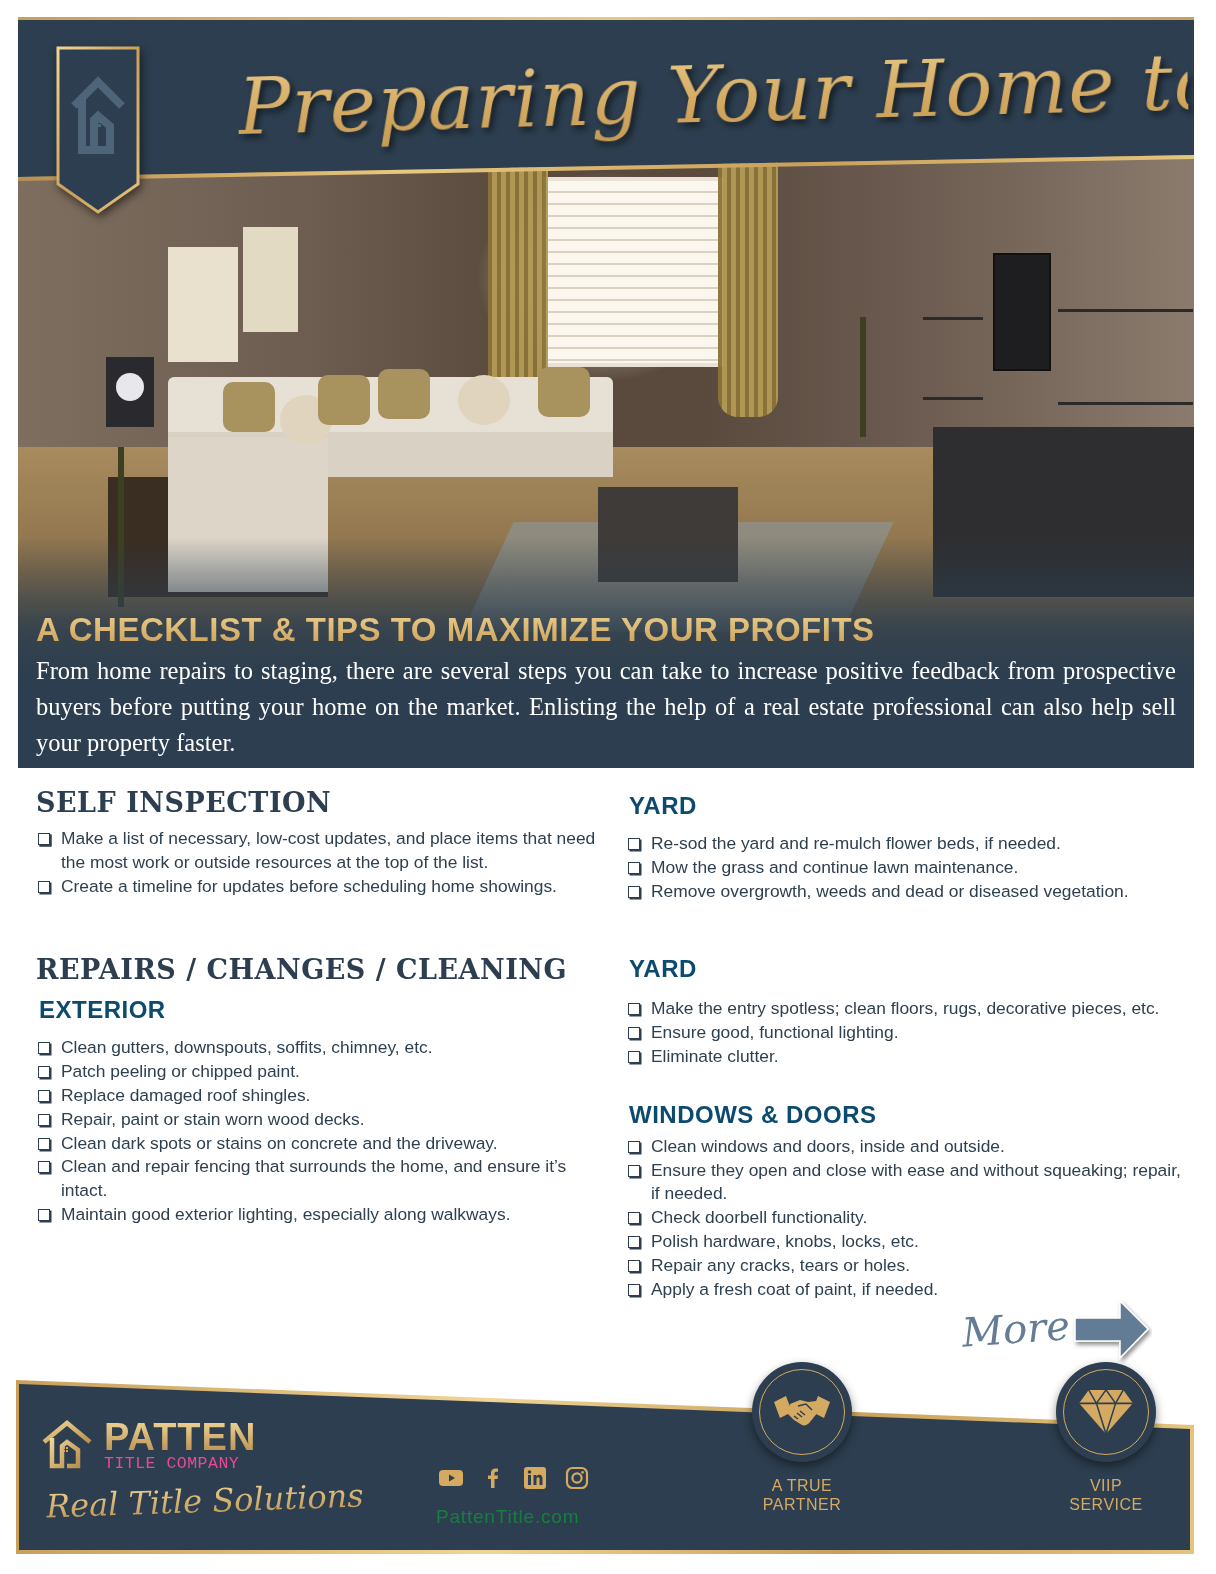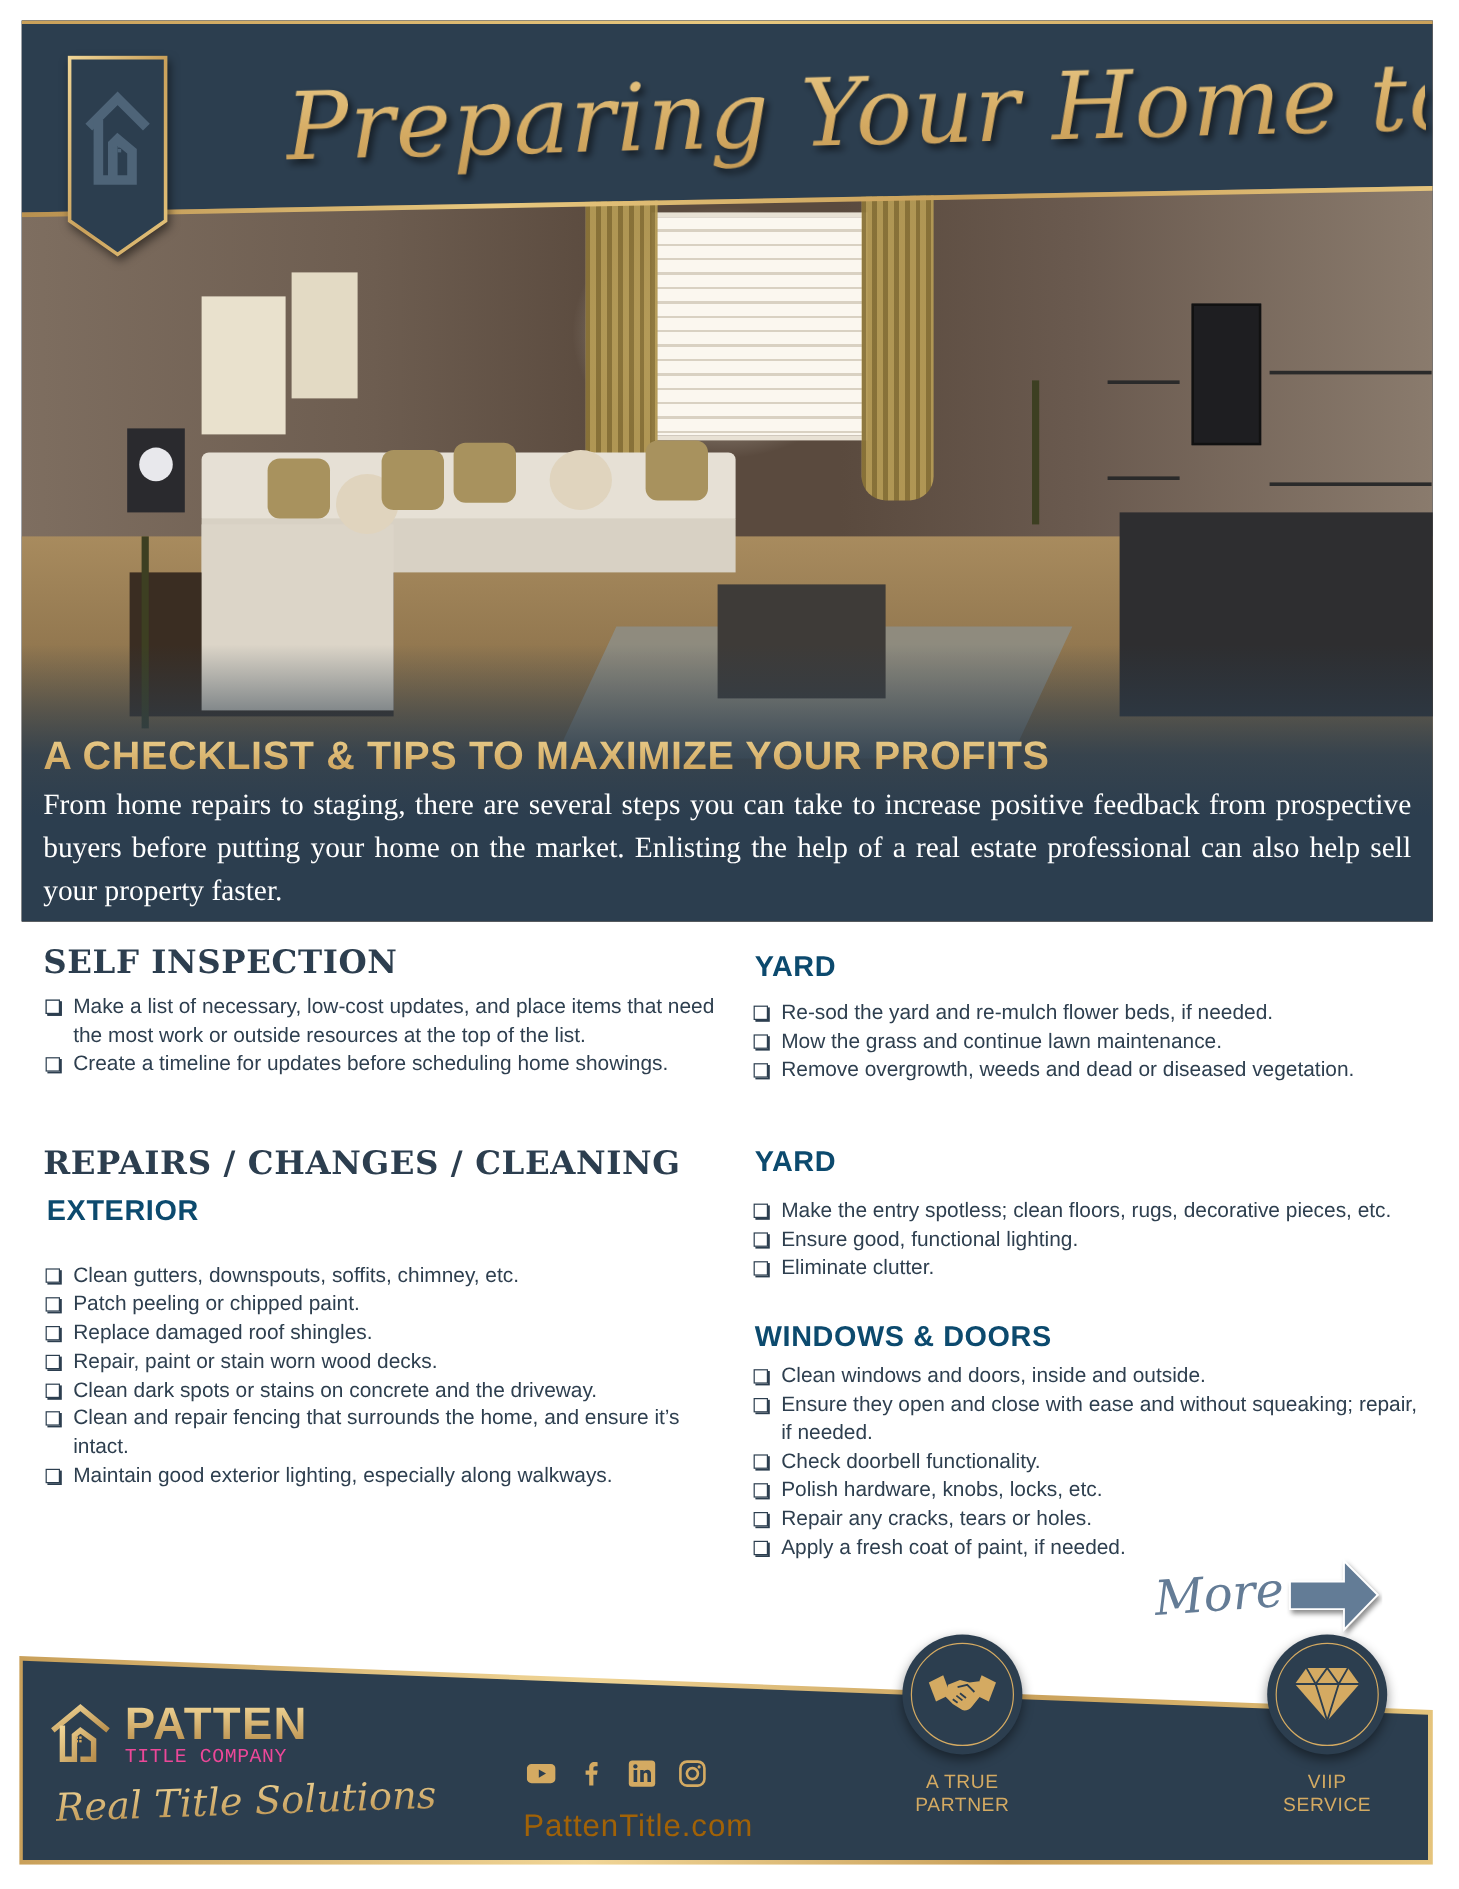--- a/index.html
+++ b/index.html
@@ -150,21 +150,21 @@
     position:absolute; left: 30px; top: 102px;
     font-family: "DejaVu Serif", serif; font-style: italic; font-size: 32px; color: #d4aa62;
     background: linear-gradient(180deg, #f0d596, #b98f4d);
     -webkit-background-clip:text; background-clip:text; -webkit-text-fill-color:transparent;
     transform: rotate(-2deg); white-space: nowrap;
   }
   .social { position:absolute; left: 423px; top: 86px; display:flex; gap: 18px; align-items:center; }
   .social .ic { width: 24px; height: 24px; display:block; }
   .website {
     position:absolute; left: 420px; top: 126px; font-family:"Liberation Sans", sans-serif;
-    font-size: 26px; letter-spacing: 0.8px; color:#a16207;
+    font-size: 19px; letter-spacing: 0.8px; color:#15803d;
   }
   .badge { position:absolute; top: -18px; width: 110px; text-align:center; }
   .badge .circle {
     width: 100px; height: 100px; margin: 0 auto; border-radius: 50%;
     background: #2c3e4f; box-shadow: 0 4px 10px rgba(0,0,0,0.45);
     display:flex; align-items:center; justify-content:center;
   }
   .badge .ring {
     width: 86px; height: 86px; border-radius: 50%; border: 1.5px solid #d4aa62;
     display:flex; align-items:center; justify-content:center;
@@ -246,21 +246,21 @@
 <div class="col col-left">
   <h3 class="h-serif">SELF INSPECTION</h3>
   <ul class="check" style="margin-top:6px;">
     <li><span class="box"></span></li>
     <li><span class="box"></span><span>Make a list of necessary, low-cost updates, and place items that need the most work or outside resources at the top of the list.</span></li>
     <li><span class="box"></span><span>Create a timeline for updates before scheduling home showings.</span></li>
   </ul>
 
   <h3 class="h-serif" style="margin-top:54px;">REPAIRS / CHANGES / CLEANING</h3>
   <h4 class="h-sub" style="margin-top:6px;">EXTERIOR</h4>
-  <ul class="check" style="margin-top:25px;">
+  <ul class="check" style="margin-top:10px;">
     <li><span class="box"></span><span>Clean gutters, downspouts, soffits, chimney, etc.</span></li>
     <li><span class="box"></span><span>Patch peeling or chipped paint.</span></li>
     <li><span class="box"></span><span>Replace damaged roof shingles.</span></li>
     <li><span class="box"></span><span>Repair, paint or stain worn wood decks.</span></li>
     <li><span class="box"></span><span>Clean dark spots or stains on concrete and the driveway.</span></li>
     <li><span class="box"></span><span>Clean and repair fencing that surrounds the home, and ensure it’s intact.</span></li>
     <li><span class="box"></span><span>Maintain good exterior lighting, especially along walkways.</span></li>
   </ul>
 </div>
 

